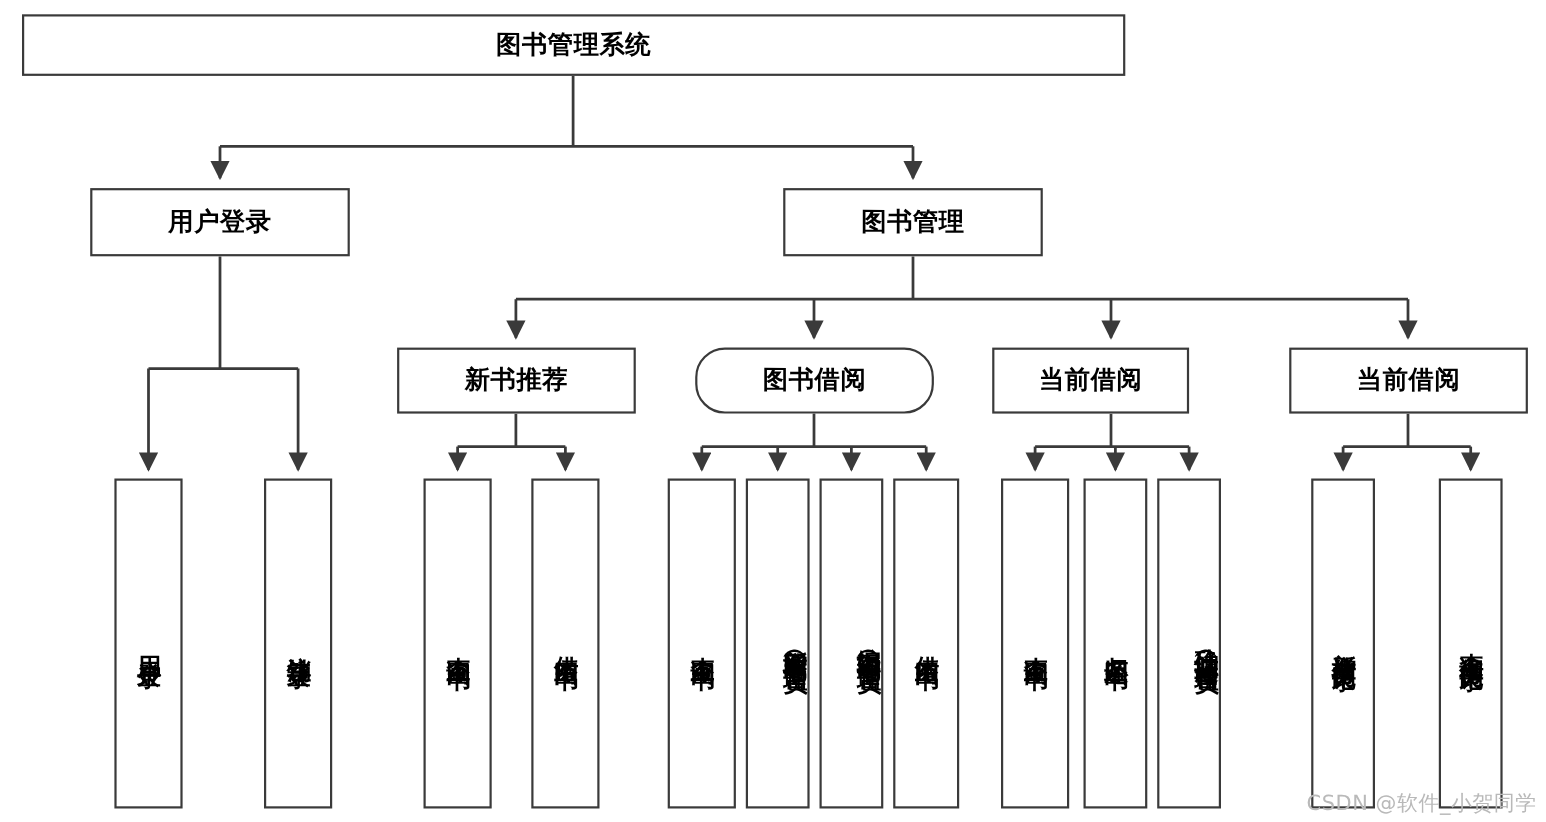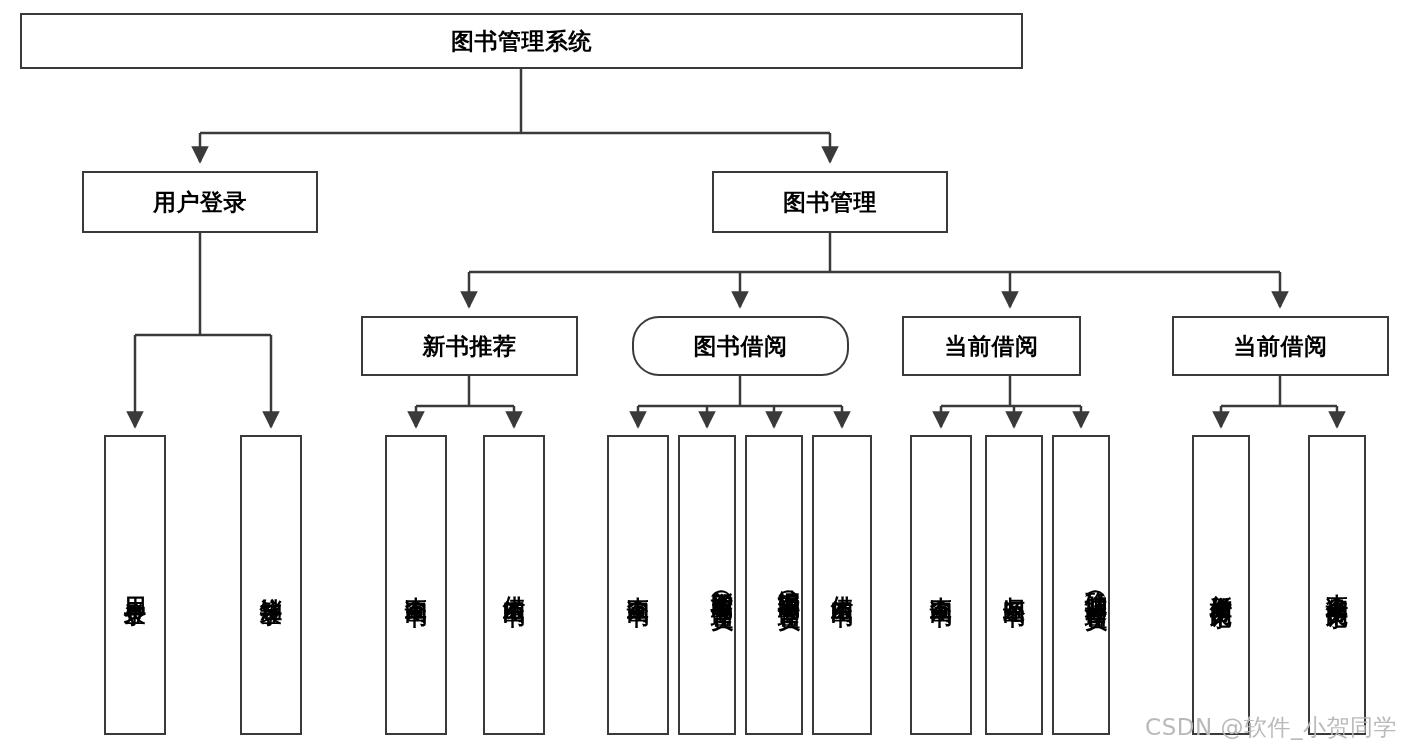--- a/index.html
+++ b/index.html
@@ -50,21 +50,21 @@
     left: 0;
     top: 0;
     width: 1405px;
     height: 747px;
     pointer-events: none;
   }
   .watermark {
     position: absolute;
     right: 8px;
     bottom: 4px;
-    font-size: 23px;
+    font-size: 19px;
     color: #b9b9b9;
     white-space: nowrap;
     letter-spacing: 0.5px;
   }
 </style>
 </head>
 <body>
 
 <div id="canvas">
 

